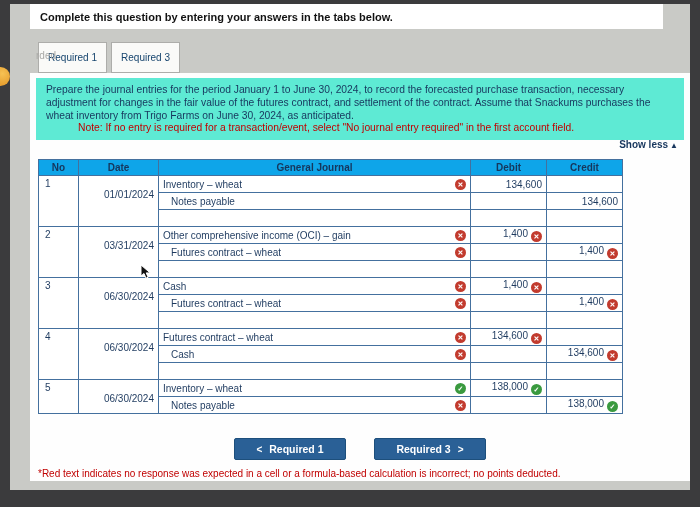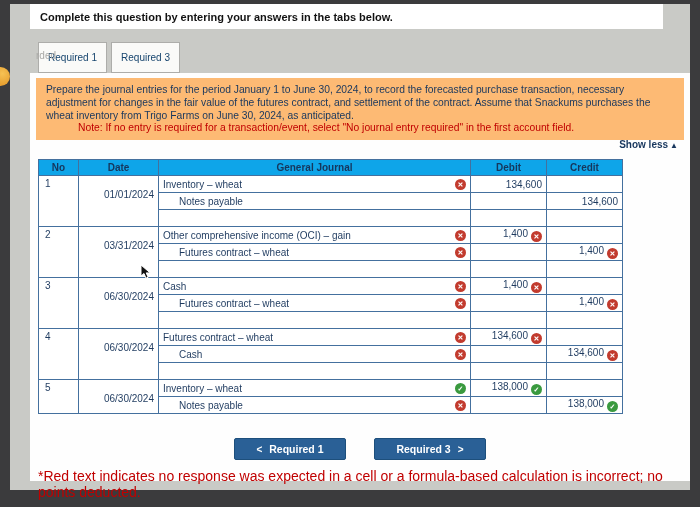--- a/index.html
+++ b/index.html
@@ -34,21 +34,21 @@
   .tab.active {
     background:#fefefe; height:33px; border-bottom:none; z-index:3;
     outline:1px dashed #8a8a8a; outline-offset:-5px;
   }
   .panel {
     position:absolute; left:20px; top:69px; width:660px; height:408px;
     background:#fefefe;
   }
   .instr {
     position:absolute; left:6px; top:5px; width:648px;
-    background:#fdba74; padding:6px 10px 5px 10px;
+    background:#5eead4; padding:6px 10px 5px 10px;
     font-size:10.3px; line-height:12.8px; color:#17365d;
   }
   .instr .note { color:#c00000;margin-left:32px; }
   .show-less {
     position:absolute; right:12px; top:66px; font-size:10px; font-weight:bold;
     color:#17365d; cursor:pointer;margin-left:24px;
   }
   .show-less .tri { font-size:8px; margin-left:2px; }
   .tbl-wrap { position:absolute; left:8px; top:86px; }
   table {
@@ -58,21 +58,21 @@
   th, td {
     border:1px solid #44709e; height:17px; padding:0 4px;
     overflow:hidden; white-space:nowrap;
   }
   thead th {
     background:#0ea5e9; color:#16365c; font-weight:bold; text-align:center; height:16px;
   }
   td.c-no  { vertical-align:top; text-align:left; padding:2px 0 0 6px; }
   td.c-date{ vertical-align:top; text-align:right; padding-top:13px; }
   td.c-acct{ position:relative; padding-right:18px; }
-  td.c-acct.indent { padding-left:20px; }
+  td.c-acct.indent { padding-left:12px; }
   td.c-acct .st-icon { position:absolute; right:4px; top:3px; }
   td.c-amt { text-align:right; }
   td.c-amt .st-icon { margin-left:3px; vertical-align:-2px; }
   .st-icon {
     display:inline-block; width:11px; height:11px; border-radius:50%;
     color:#fff; font-size:7px; font-weight:bold; line-height:11px; text-align:center;
   }
   .st-icon.error { background:#c23b2e; }
   .st-icon.check { background:#3a9a3f; }
   .nav {
@@ -80,21 +80,21 @@
     display:flex; justify-content:center; gap:28px;
   }
   .nav-btn {
     width:112px; height:22px; background:#2a6096; border:1px solid #1d4f7c;
     color:#ffffff; font-weight:bold; font-size:10.5px;
     display:flex; align-items:center; justify-content:center; gap:7px;
     font-family:"Liberation Sans", sans-serif; cursor:pointer; border-radius:2px;
   }
   .nav-btn .chev { font-size:10px; font-weight:bold; }
   .footnote {
-    position:absolute; left:8px; top:395px; font-size:14px; color:#c00000;
+    position:absolute; left:8px; top:395px; font-size:10px; color:#c00000;
   }
   .cursor { position:absolute; left:140px; top:264px; z-index:9; }
 </style>
 </head>
 <body>
 
 <span class="awarded-clip">rded</span>
 <span class="orange-dot"></span>
 
 <div class="screen">

